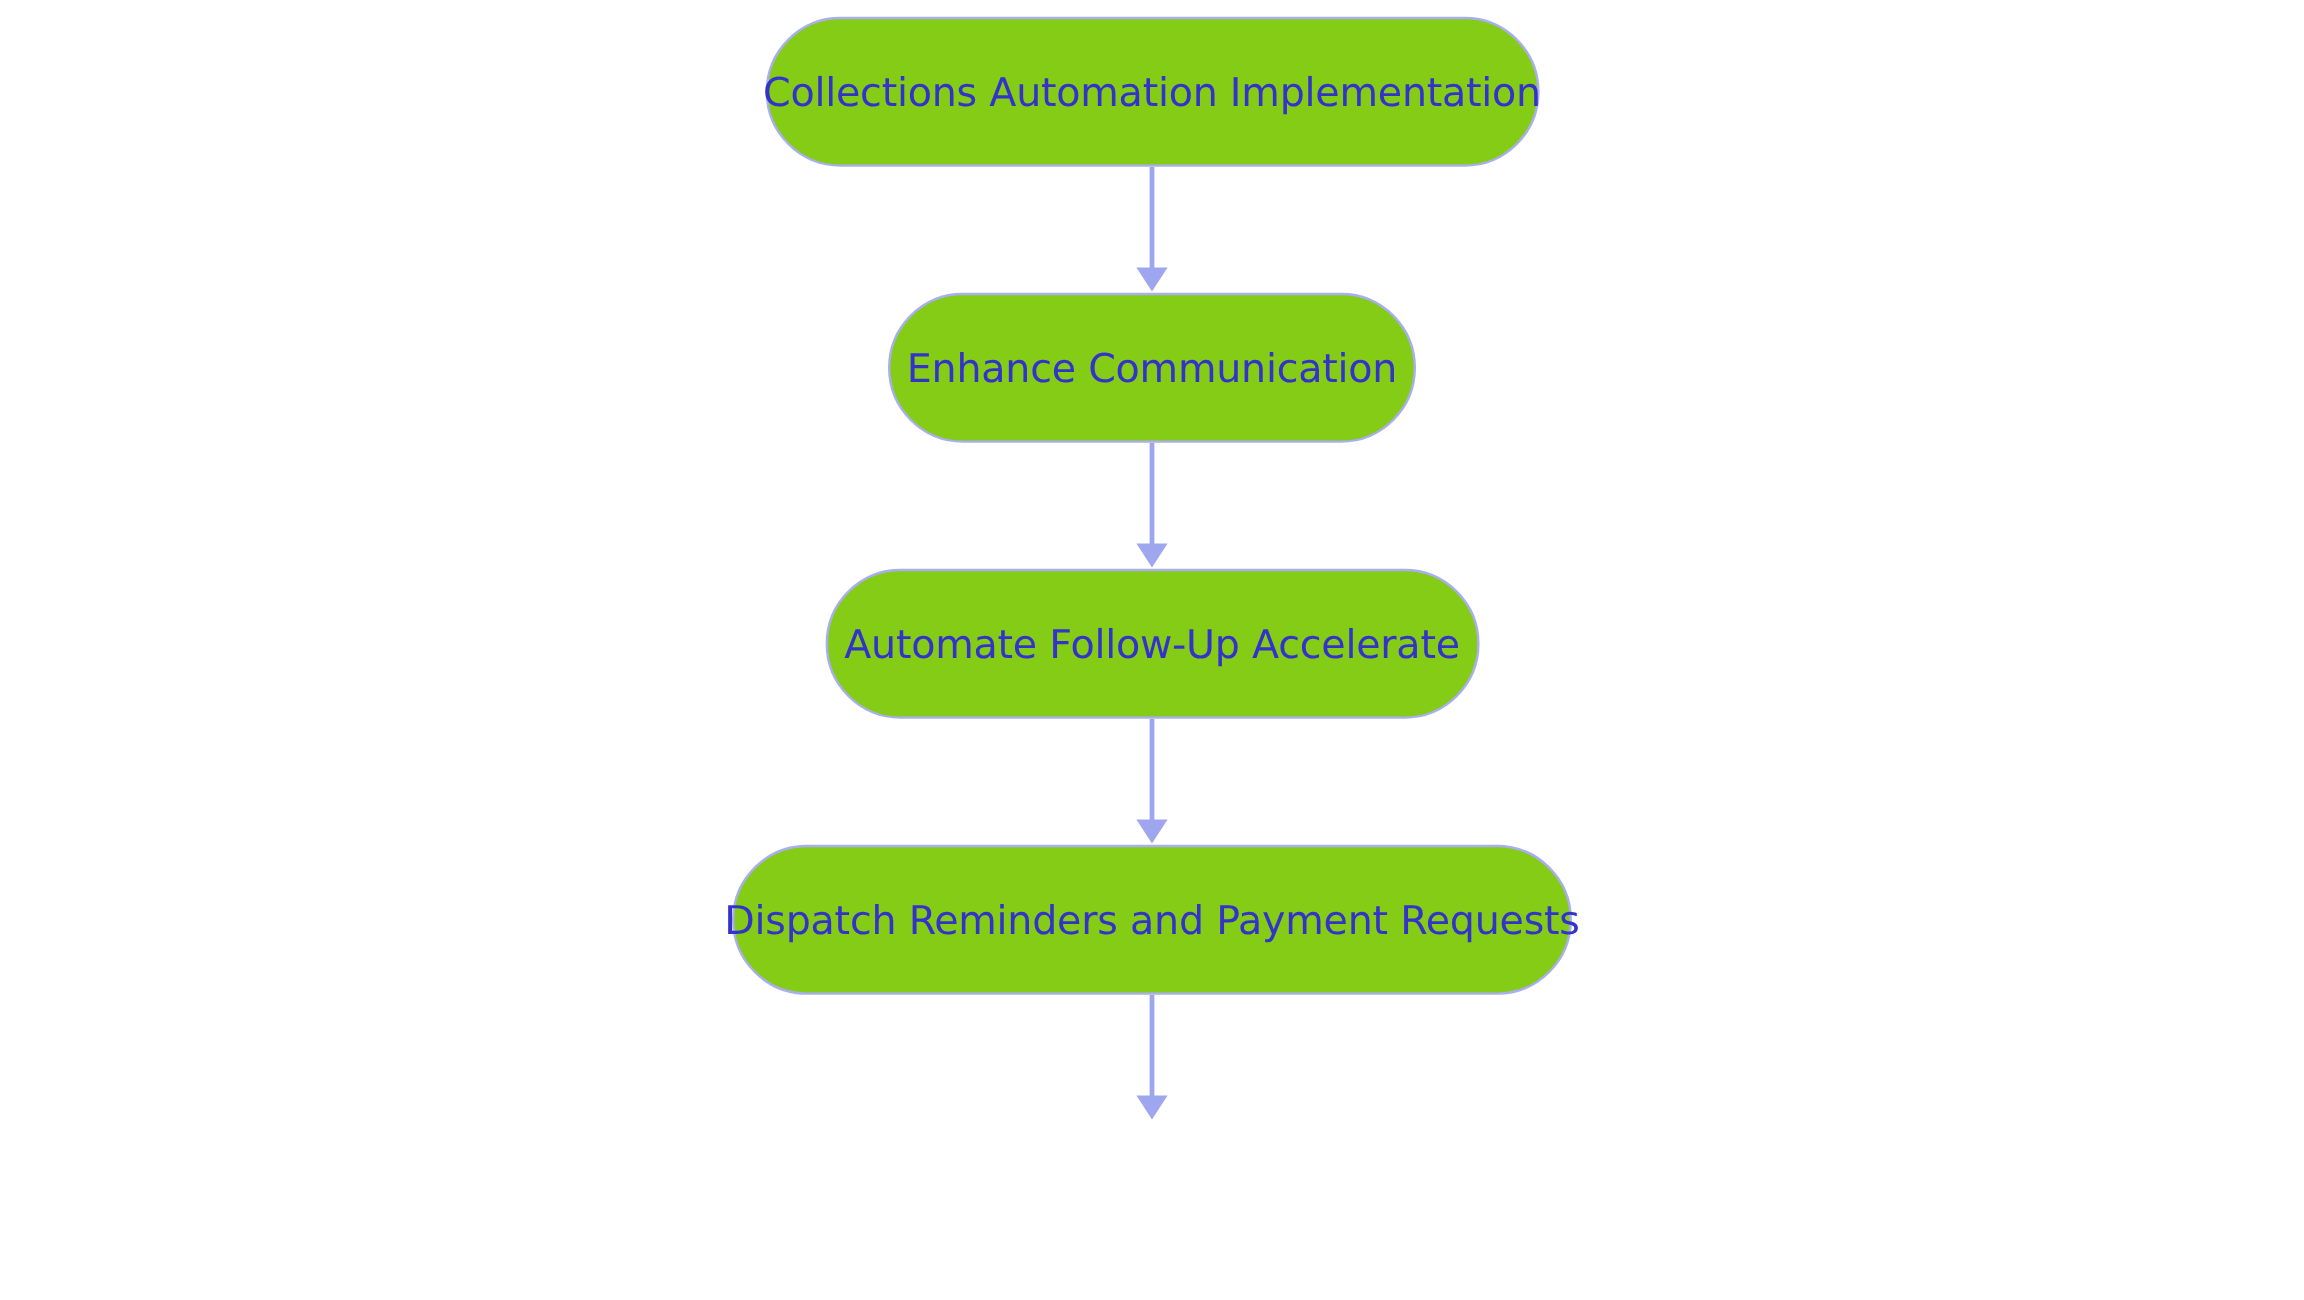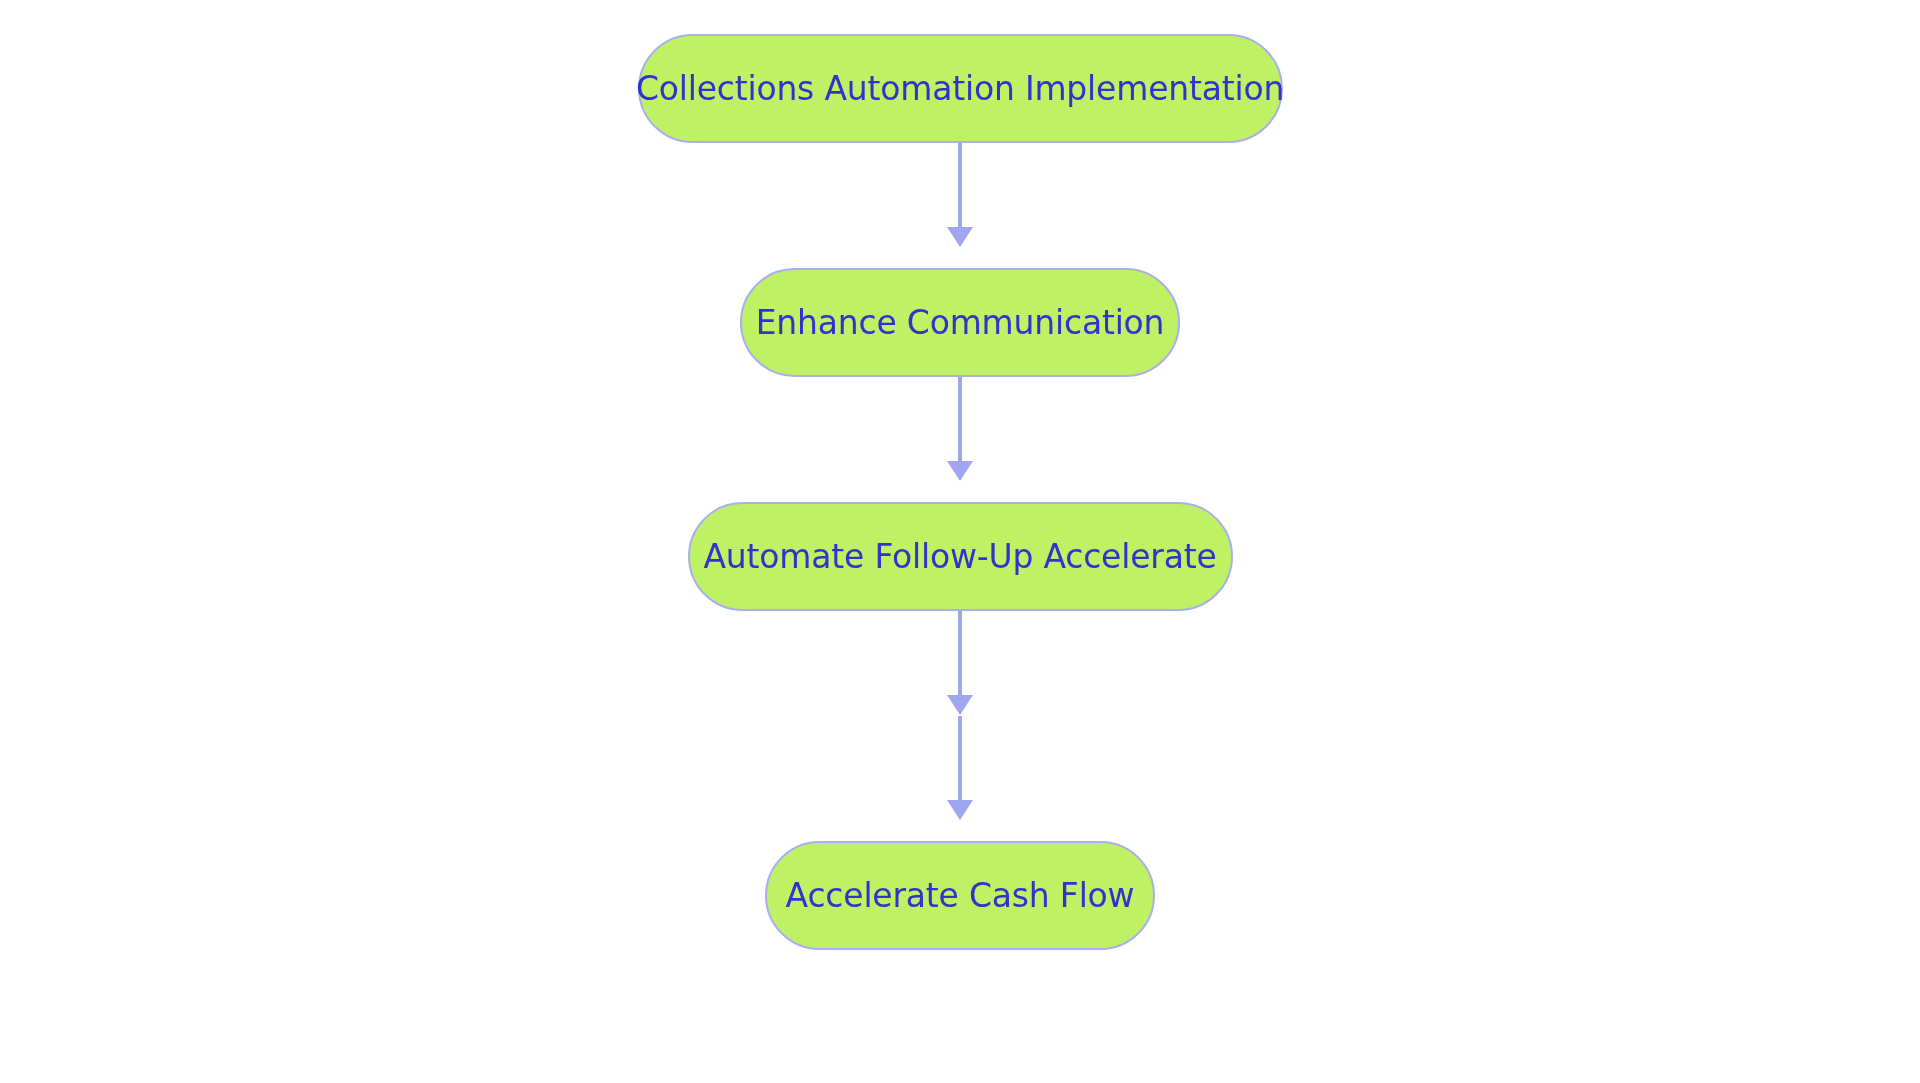--- a/index.html
+++ b/index.html
@@ -26,29 +26,28 @@
     height: 1083px;
     display: flex;
     flex-direction: column;
     align-items: center;
     justify-content: flex-start;
     padding-top: 14px;
     box-sizing: border-box;
   }
   .flow-node {
     box-sizing: border-box;
-    height: 109px;
+    height: 125px;
     border-radius: 64px;
-    background: #bef264;
+    background: #84cc16;
     border: 2px solid #a9aef1;
     display: flex;
     align-items: center;
     justify-content: center;
     flex: 0 0 auto;
-    margin-top: 20px;
   }
   .flow-node-label {
     color: #3333cc;
     font-family: "DejaVu Sans", sans-serif;
     font-size: 33px;
     font-weight: 400;
     letter-spacing: -0.2px;
     white-space: nowrap;
     line-height: 1;
   }
@@ -103,26 +102,26 @@
       <span class="flow-node-label">Automate Follow-Up Accelerate</span>
     </div>
 
     <div class="flow-connector">
       <svg viewBox="0 0 30 105" xmlns="http://www.w3.org/2000/svg" aria-hidden="true">
         <line x1="15" y1="0" x2="15" y2="86" stroke="#9fa6f0" stroke-width="4"></line>
         <polygon points="2,84 28,84 15,104" fill="#9fa6f0"></polygon>
       </svg>
     </div>
 
+    <div class="flow-node w-n3">
+      <span class="flow-node-label">Dispatch Reminders and Payment Requests</span>
+    </div>
 
     <div class="flow-connector">
       <svg viewBox="0 0 30 105" xmlns="http://www.w3.org/2000/svg" aria-hidden="true">
         <line x1="15" y1="0" x2="15" y2="86" stroke="#9fa6f0" stroke-width="4"></line>
         <polygon points="2,84 28,84 15,104" fill="#9fa6f0"></polygon>
       </svg>
     </div>
 
-    <div class="flow-node w-n4">
-      <span class="flow-node-label">Accelerate Cash Flow</span>
-    </div>
 
   </div>
 </div>
 
 </body></html>

